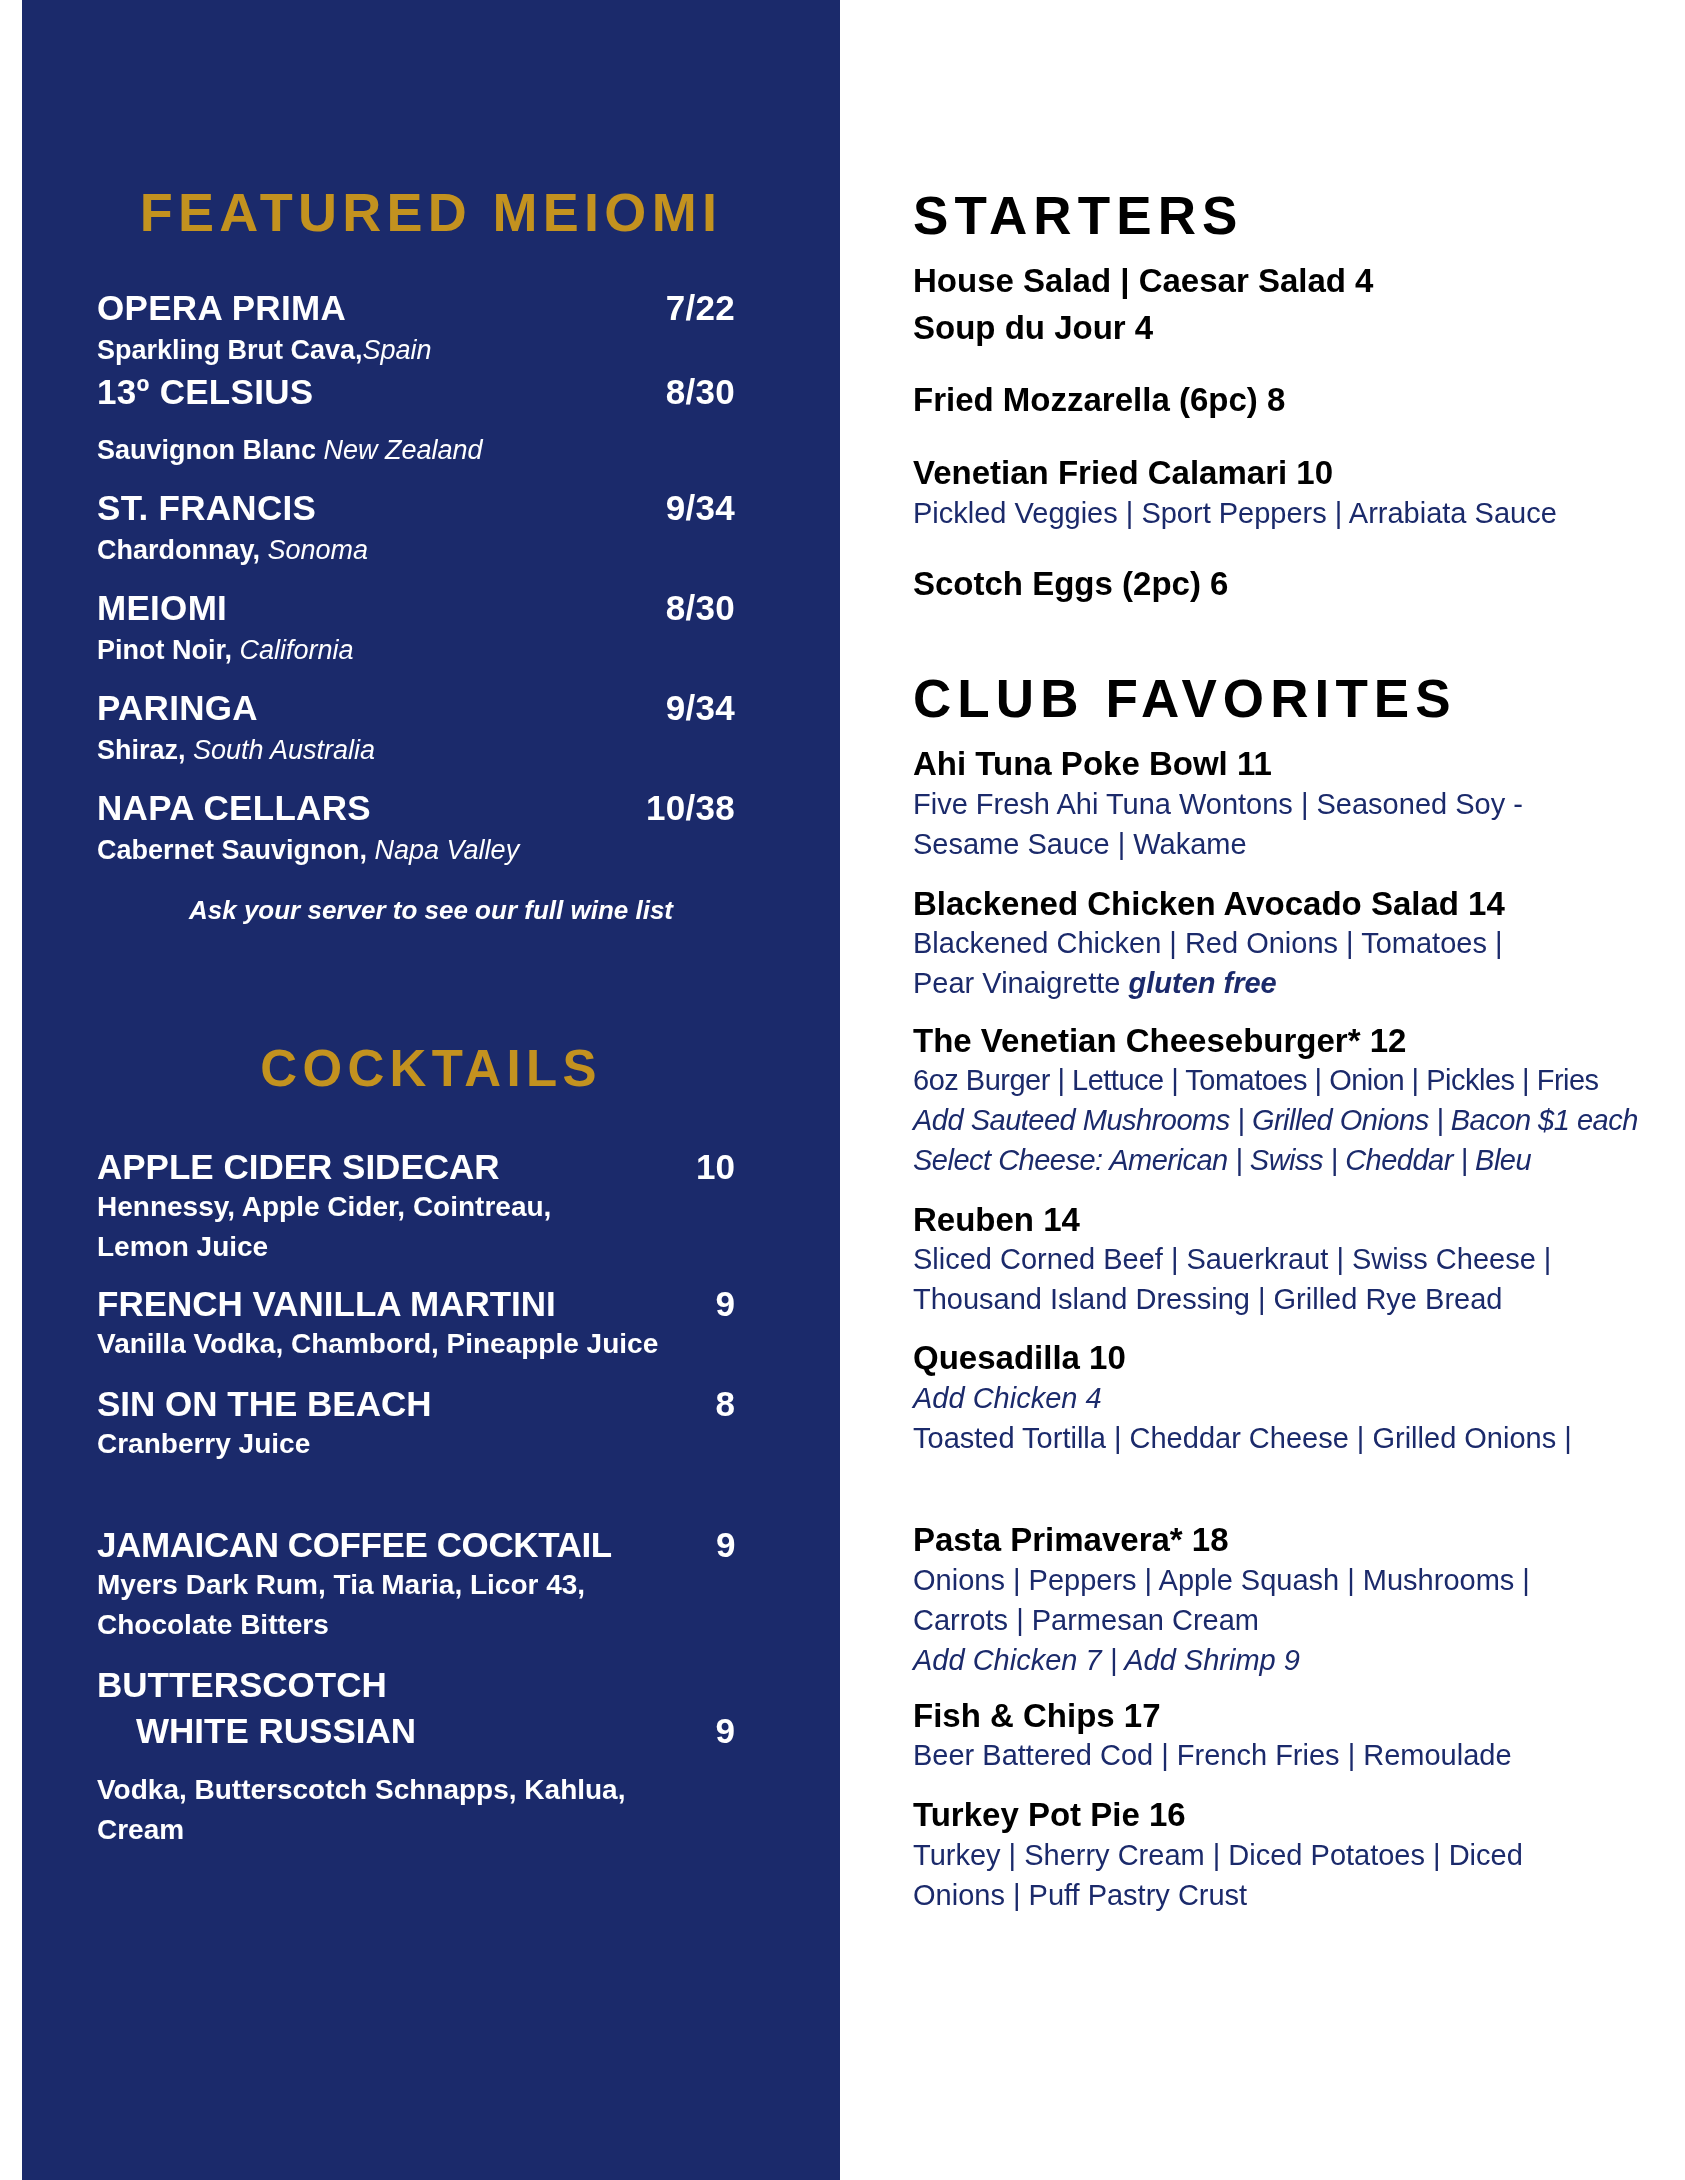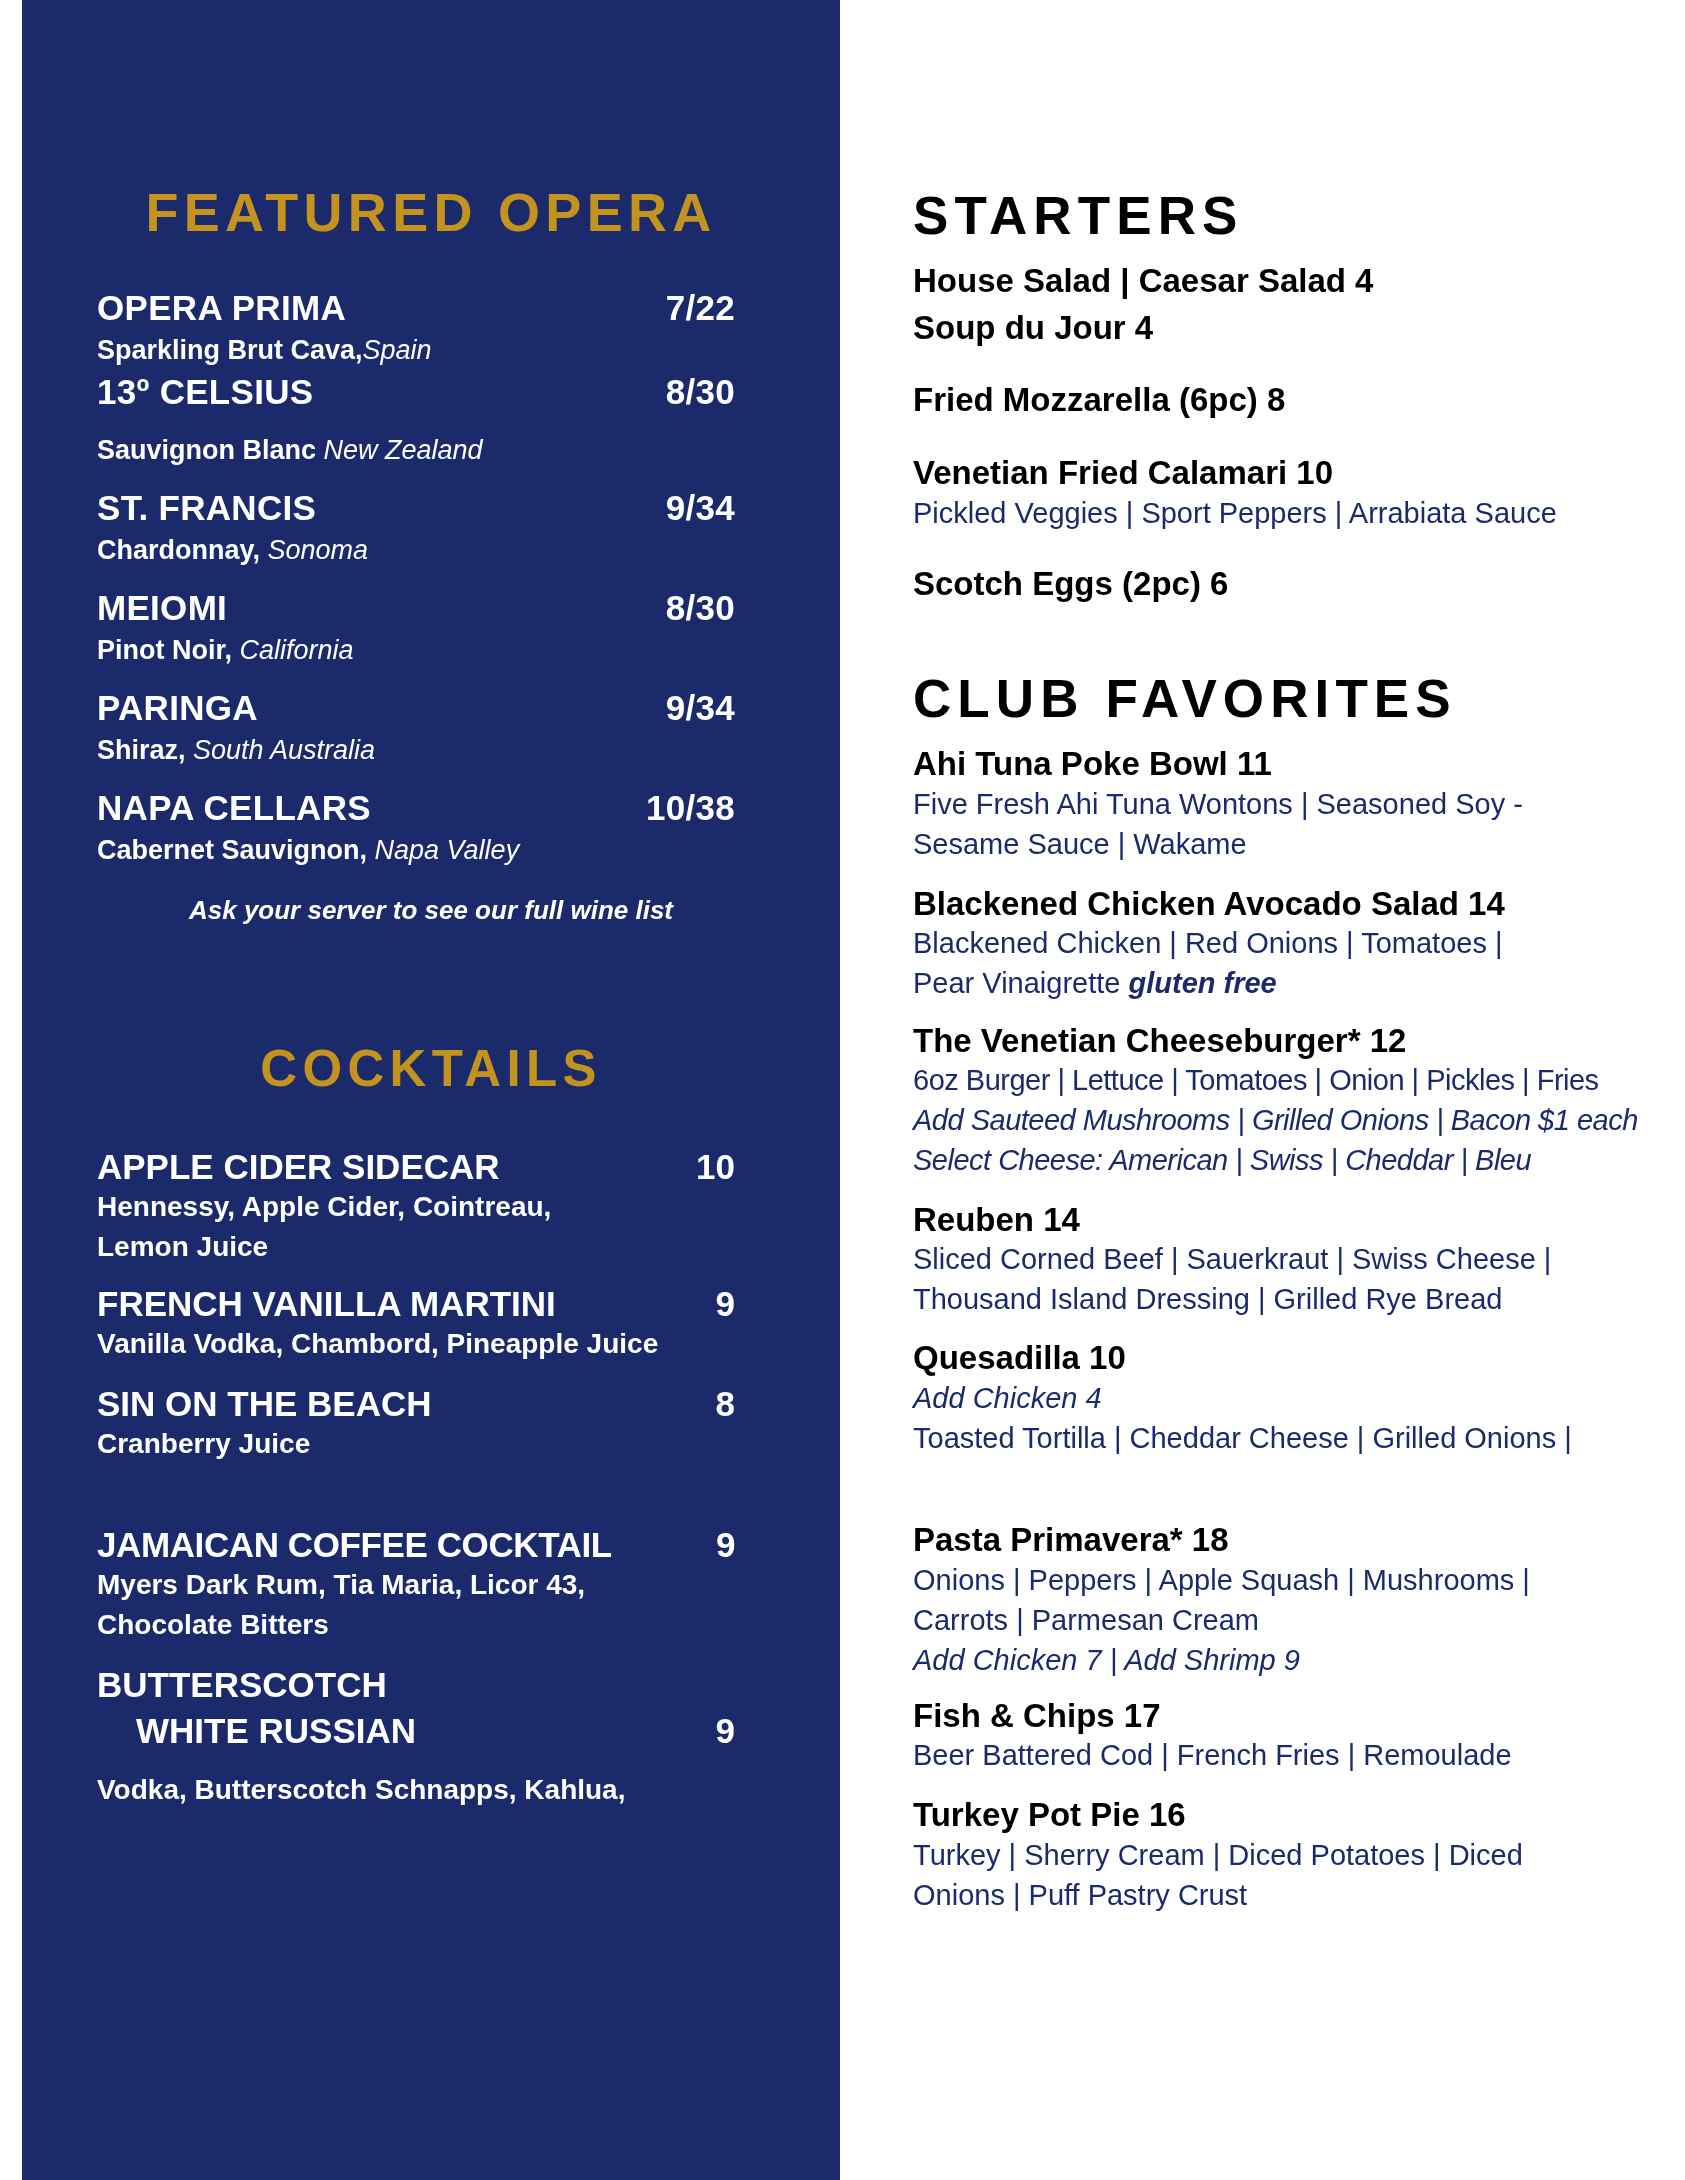--- a/index.html
+++ b/index.html
@@ -23,21 +23,21 @@
   .item-desc { left:913px; color:#1b2a6b; font-size:29px; line-height:40px; width:702px; white-space:normal; }
   .item-desc .line { display:block; white-space:nowrap; }
   .it { font-style:italic; }
   .gf { font-style:italic; font-weight:bold; }
 </style>
 </head>
 <body>
 
 <div class="panel"></div>
 
-<div class="abs gold-head" style="top:185px;">FEATURED OPERA</div>
+<div class="abs gold-head" style="top:185px;">FEATURED MEIOMI</div>
 
 <div>
   <div class="abs wine-title" style="top:290px;">
     <span>OPERA PRIMA</span>
     <span>7/22</span>
   </div>
   <div class="abs wine-sub" style="top:337px;">
     <span>Sparkling Brut Cava,</span><span class="region">Spain</span>
   </div>
 
@@ -123,20 +123,21 @@
 
   <div class="abs ck-title" style="top:1667px;">
     <span>BUTTERSCOTCH</span>
   </div>
   <div class="abs ck-title" style="top:1713px;">
     <span style="padding-left:39px;">WHITE RUSSIAN</span>
     <span>9</span>
   </div>
   <div class="abs ck-desc" style="top:1770px;">
     <div>Vodka, Butterscotch Schnapps, Kahlua,</div>
+    <div>Cream</div>
   </div>
 </div>
 
 <div class="abs black-head" style="top:189px;">STARTERS</div>
 <div>
   <div class="abs item-title" style="top:264px;">House Salad | Caesar Salad   4</div>
   <div class="abs item-title" style="top:311px;">Soup du Jour  4</div>
   <div class="abs item-title" style="top:383px;">Fried Mozzarella (6pc)  8</div>
   <div class="abs item-title" style="top:456px;">Venetian Fried Calamari  10</div>
   <div class="abs item-desc" style="top:493px;">

